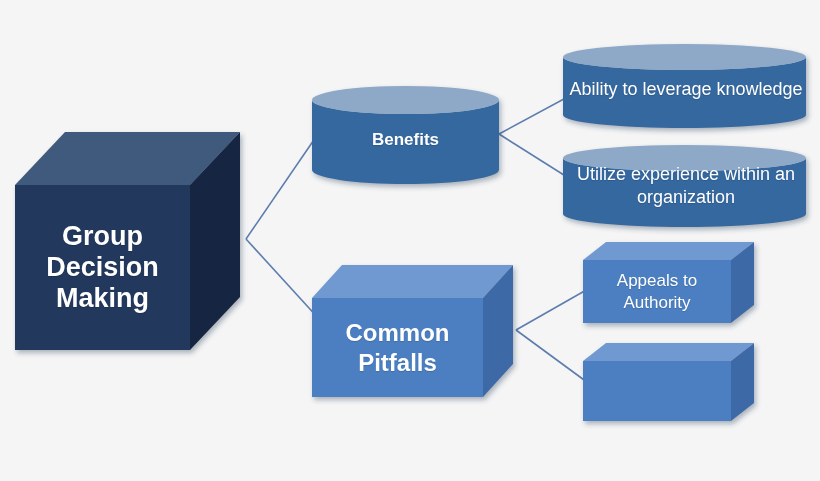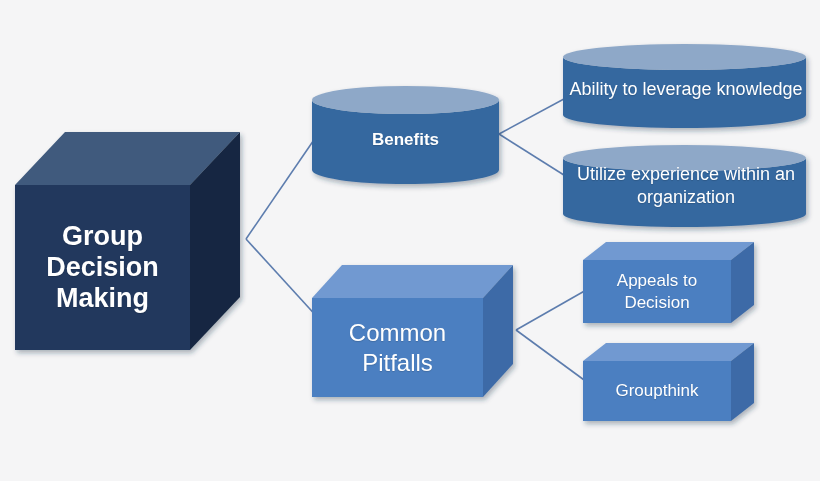--- a/index.html
+++ b/index.html
@@ -20,21 +20,21 @@
     display: flex; align-items: center; justify-content: center;
     text-align: center;
     color: #ffffff;
     pointer-events: none;
     text-shadow: 0 1px 1px rgba(0,0,0,0.15);
   }
   .root-label      { left: 15px;  top: 185px; width: 175px; height: 165px; font-size: 27px; font-weight: bold; line-height: 1.15; border-radius: 24px; }
   .benefits-label  { left: 312px; top: 103px; width: 187px; height: 74px;  font-size: 17px; font-weight: bold; }
   .ability-label   { left: 567px; top: 60px;  width: 238px; height: 58px;  font-size: 18px; }
   .utilize-label   { left: 567px; top: 152px; width: 238px; height: 68px;  font-size: 18px; line-height: 1.3; }
-  .pitfalls-label  { left: 312px; top: 298px; width: 171px; height: 99px;  font-size: 24px; font-weight: normal; line-height: 1.25; }
+  .pitfalls-label  { left: 312px; top: 298px; width: 171px; height: 99px;  font-size: 24px; font-weight: bold; line-height: 1.25; }
   .appeals-label   { left: 583px; top: 260px; width: 148px; height: 63px;  font-size: 17px; line-height: 1.25; }
   .groupthink-label{ left: 583px; top: 361px; width: 148px; height: 60px;  font-size: 17px; }
 </style>
 </head>
 <body>
 
 <div class="canvas">
 
   <svg class="layer" width="820" height="481" viewBox="0 0 820 481">
     <defs>
@@ -95,17 +95,16 @@
   <div class="label root-label">Group Decision Making</div>
 
   <div class="label benefits-label">Benefits</div>
 
   <div class="label utilize-label">Utilize experience within an organization</div>
 
   <div class="label ability-label">Ability to leverage knowledge</div>
 
   <div class="label pitfalls-label">Common Pitfalls</div>
 
-  <div class="label appeals-label">Appeals to Decision</div>
+  <div class="label appeals-label">Appeals to Authority</div>
 
-  <div class="label groupthink-label">Groupthink</div>
 
 </div>
 
 </body></html>

